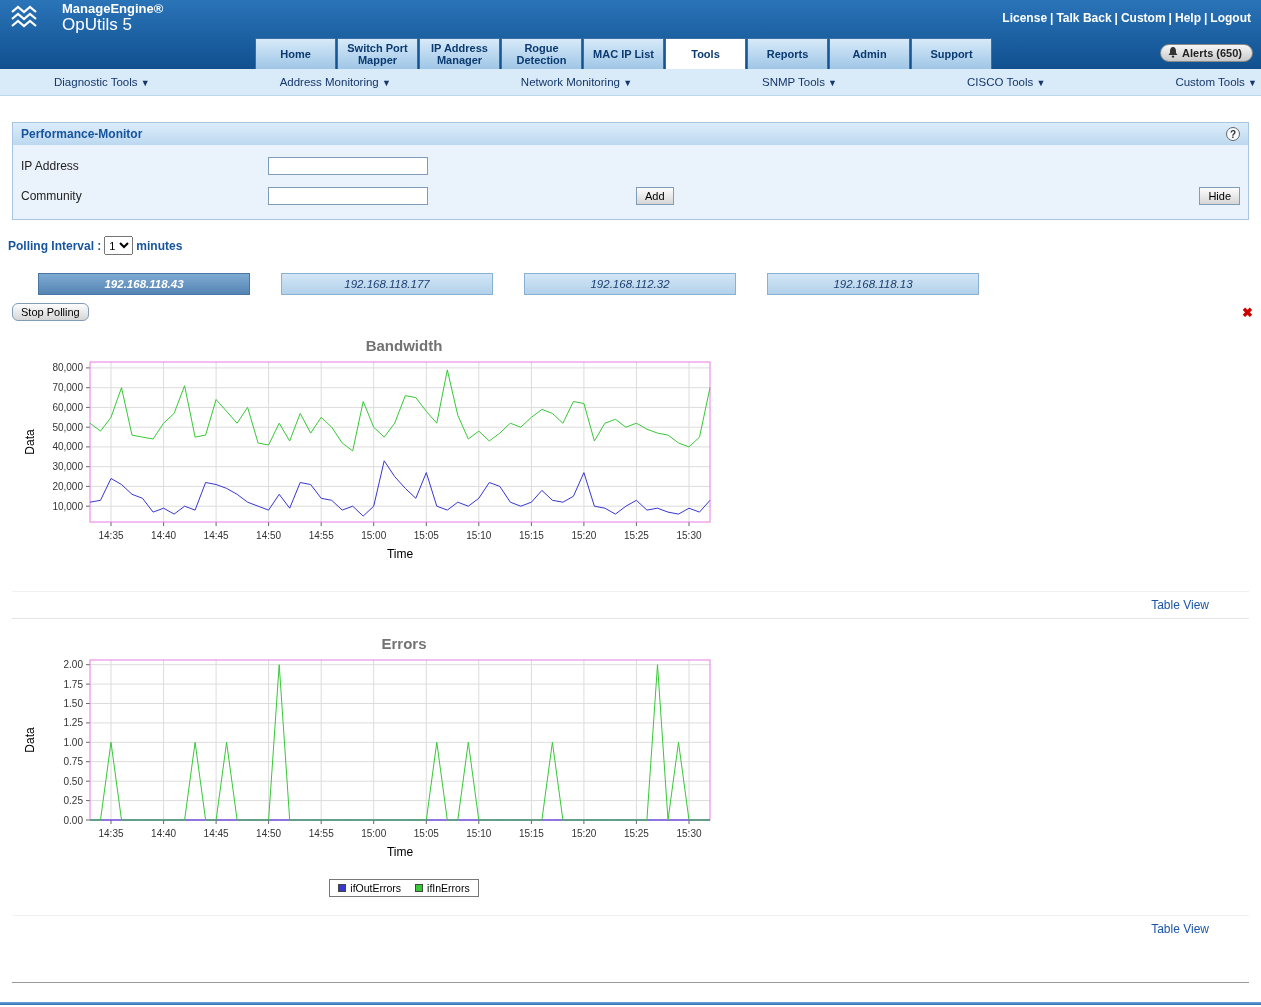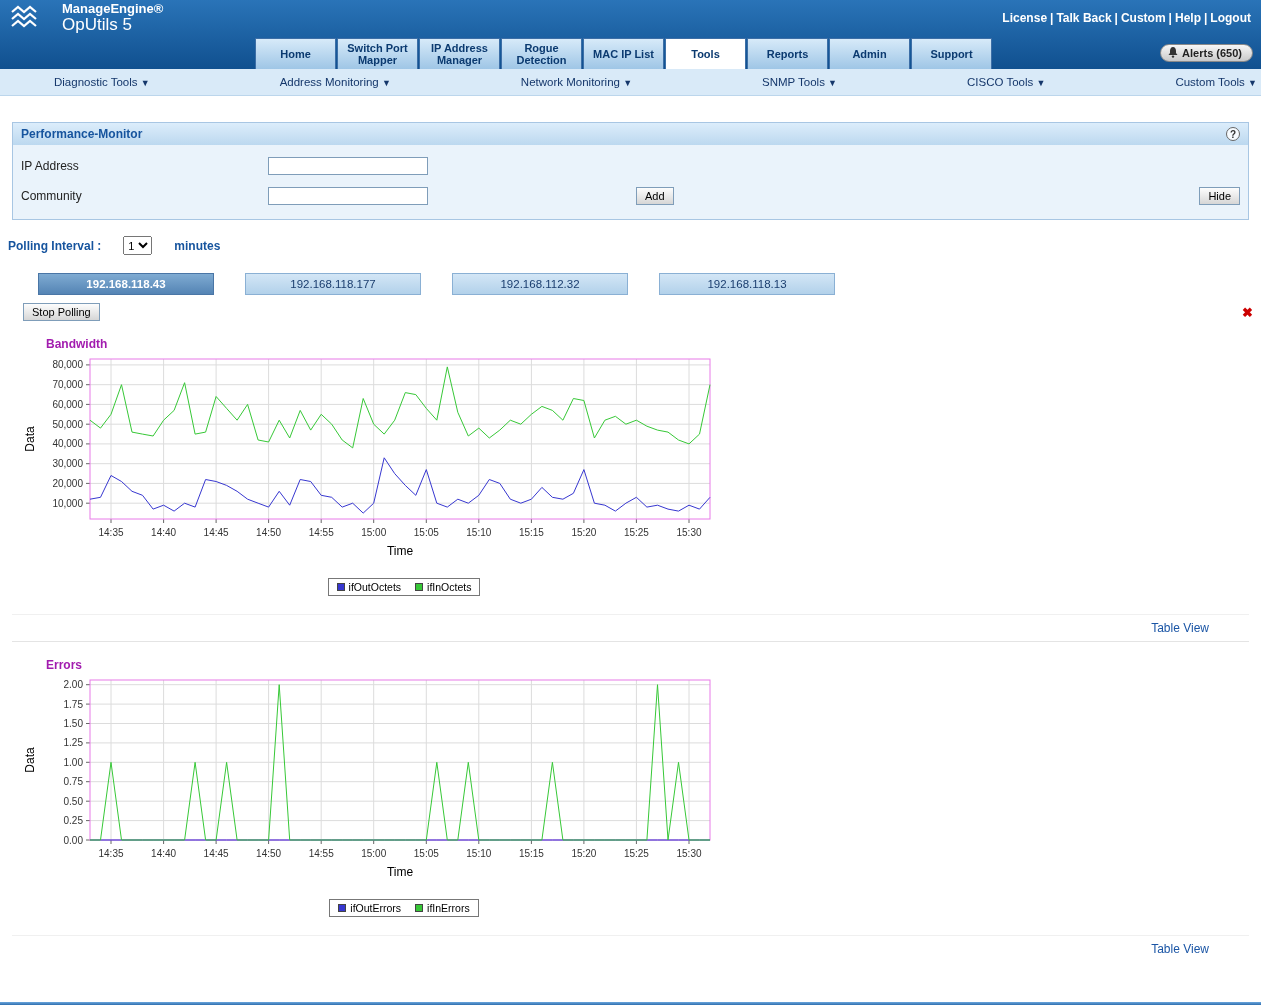--- a/index.html
+++ b/index.html
@@ -57,36 +57,36 @@
   .form-row { display:flex; align-items:center; height:30px; }
   .form-row label { width:247px; font-size:12px; color:#222; }
   input.text { width:160px; height:18px; border:1px solid #7f9db9; font-size:12px; padding:0 3px; background:#fff; }
   button.btn {
     border:1px solid #7f9db9; background:linear-gradient(#fdfdfd,#d6d6d6);
     font-size:11px; padding:2px 8px; cursor:pointer; font-family:"Liberation Sans",sans-serif;
   }
   .add-btn { margin-left:208px; }
   .hide-btn { margin-left:auto; }
   
-  .polling-row { margin:16px 12px 0 8px; display:flex; align-items:center; gap:22px;
+  .polling-row { margin:16px 12px 0 8px; display:flex; align-items:center; gap:3px;
     color:#16549e; font-weight:bold; font-size:12px; }
   .polling-row select { font-size:11px; height:19px; }
   .ip-tabs { margin:18px 12px 0 38px; display:flex; }
   .ip-tab {
-    width:176px; height:22px; margin-right:31px; cursor:pointer;
+    width:212px; height:22px; margin-right:31px; cursor:pointer;
     background:linear-gradient(#d3e6f6,#b2d1ea); border:1px solid #8ab0d4;
-    color:#1b3e6f; font-size:11.5px; display:flex; align-items:center; justify-content:center;
+    color:#1b3e6f; font-size:11.5px; display:flex; align-items:center; justify-content:center;font-style:italic;
   }
   .ip-tab.active { background:linear-gradient(#7fabd2,#5484b4); color:#fff; font-weight:bold; border-color:#4a76a6; }
   
   .content { margin:0 12px; position:relative; padding-top:8px; }
-  .stop-btn { margin-left:11px; padding:2px 12px; }
+  .stop-btn { margin-left:0; padding:2px 12px;border-radius:6px; }
   .close-x { position:absolute; right:-4px; top:10px; color:#c00; font-weight:bold; font-size:13px; cursor:pointer; }
   .chart-block { margin-top:16px; margin-left:4px; width:746px; }
-  .chart-title { width:746px; text-align:left; font-weight:bold; font-size:12px; color:#a21caf; padding-left:30px; }
+  .chart-title { width:746px; text-align:center; font-weight:bold; font-size:15px; color:#737373; padding-left:30px; }
   svg text { font-family:"Liberation Sans",sans-serif; font-size:10px; fill:#333; }
   svg text.axis { font-size:12px; fill:#000; }
   .legend-row { width:746px; text-align:center; margin-top:8px; padding-left:30px; }
   .legend-box { display:inline-flex; gap:14px; align-items:center; border:1px solid #777; padding:2px 8px; background:#fff; }
   .legend-item { display:inline-flex; align-items:center; gap:4px; font-size:10.5px; color:#000; }
   .swatch { width:8px; height:8px; display:inline-block; border:1px solid #444; }
   .tableview-row { text-align:right; margin-top:18px; padding-right:40px; border-top:1px solid #f0f0f0; padding-top:6px; }
   .tableview-link { color:#1a55a5; font-size:12px; cursor:pointer; }
   .section-divider { border:none; border-top:1px solid #e4e4e4; margin:6px 0 0; }
   
@@ -269,26 +269,20 @@
         <text x="620.4" y="185" text-anchor="middle">15:25</text>
         <line x1="673.0" x2="673.0" y1="8" y2="168" stroke="#dcdcdc"></line>
         <line x1="673.0" x2="673.0" y1="168" y2="172" stroke="#666"></line>
         <text x="673.0" y="185" text-anchor="middle">15:30</text>
         <rect x="74" y="8" width="620" height="160" fill="none" stroke="#e87ae8"></rect>
         <polyline points="74.0,148.2 84.5,146.3 95.0,124.5 105.5,130.5 116.0,140.3 126.5,144.3 137.1,158.1 147.6,154.2 158.1,160.1 168.6,152.2 179.1,156.1 189.6,128.5 200.1,130.5 210.6,134.4 221.1,140.3 231.6,148.2 242.1,152.2 252.6,156.1 263.2,140.3 273.7,154.2 284.2,128.5 294.7,130.5 305.2,144.3 315.7,146.3 326.2,156.1 336.7,152.2 347.2,162.1 357.7,152.2 368.2,106.8 378.7,122.6 389.3,134.4 399.8,144.3 410.3,118.6 420.8,152.2 431.3,156.1 441.8,148.2 452.3,152.2 462.8,144.3 473.3,128.5 483.8,132.4 494.3,148.2 504.8,152.2 515.4,148.2 525.9,136.4 536.4,146.3 546.9,148.2 557.4,142.3 567.9,118.6 578.4,152.2 588.9,154.2 599.4,160.1 609.9,152.2 620.4,146.3 630.9,156.1 641.5,154.2 652.0,158.1 662.5,160.1 673.0,154.2 683.5,158.1 694.0,146.3" fill="none" stroke="#3737d0" stroke-width="1"></polyline>
         <polyline points="74.0,69.2 84.5,77.1 95.0,63.3 105.5,33.7 116.0,81.1 126.5,83.1 137.1,85.0 147.6,69.2 158.1,59.4 168.6,31.7 179.1,83.1 189.6,81.1 200.1,45.5 210.6,57.4 221.1,69.2 231.6,53.4 242.1,89.0 252.6,91.0 263.2,69.2 273.7,87.0 284.2,59.4 294.7,79.1 305.2,63.3 315.7,73.2 326.2,89.0 336.7,96.9 347.2,47.5 357.7,73.2 368.2,83.1 378.7,69.2 389.3,41.6 399.8,43.6 410.3,57.4 420.8,69.2 431.3,15.9 441.8,61.3 452.3,85.0 462.8,77.1 473.3,87.0 483.8,79.1 494.3,69.2 504.8,73.2 515.4,63.3 525.9,55.4 536.4,59.4 546.9,69.2 557.4,47.5 567.9,49.5 578.4,87.0 588.9,69.2 599.4,65.3 609.9,73.2 620.4,69.2 630.9,75.2 641.5,79.1 652.0,81.1 662.5,89.0 673.0,92.9 683.5,83.1 694.0,33.7" fill="none" stroke="#37c837" stroke-width="1"></polyline>
         <text class="axis" x="384" y="204" text-anchor="middle">Time</text>
         <text class="axis" transform="rotate(-90 14 88)" x="14" y="92" text-anchor="middle">Data</text>
       </svg>
-    <div class="legend-row">
-      <span class="legend-box">
-          <span class="legend-item"><span class="swatch" style="background:#3737d0"></span>ifOutOctets</span>
-          <span class="legend-item"><span class="swatch" style="background:#37c837"></span>ifInOctets</span>
-        </span>
-    </div>
   </div>
   <div class="tableview-row">
     <span class="tableview-link">Table View</span>
   </div>
 
   <hr class="section-divider">
 
   <div class="chart-block">
     <div class="chart-title">Errors</div>
     <svg width="708" height="216">

